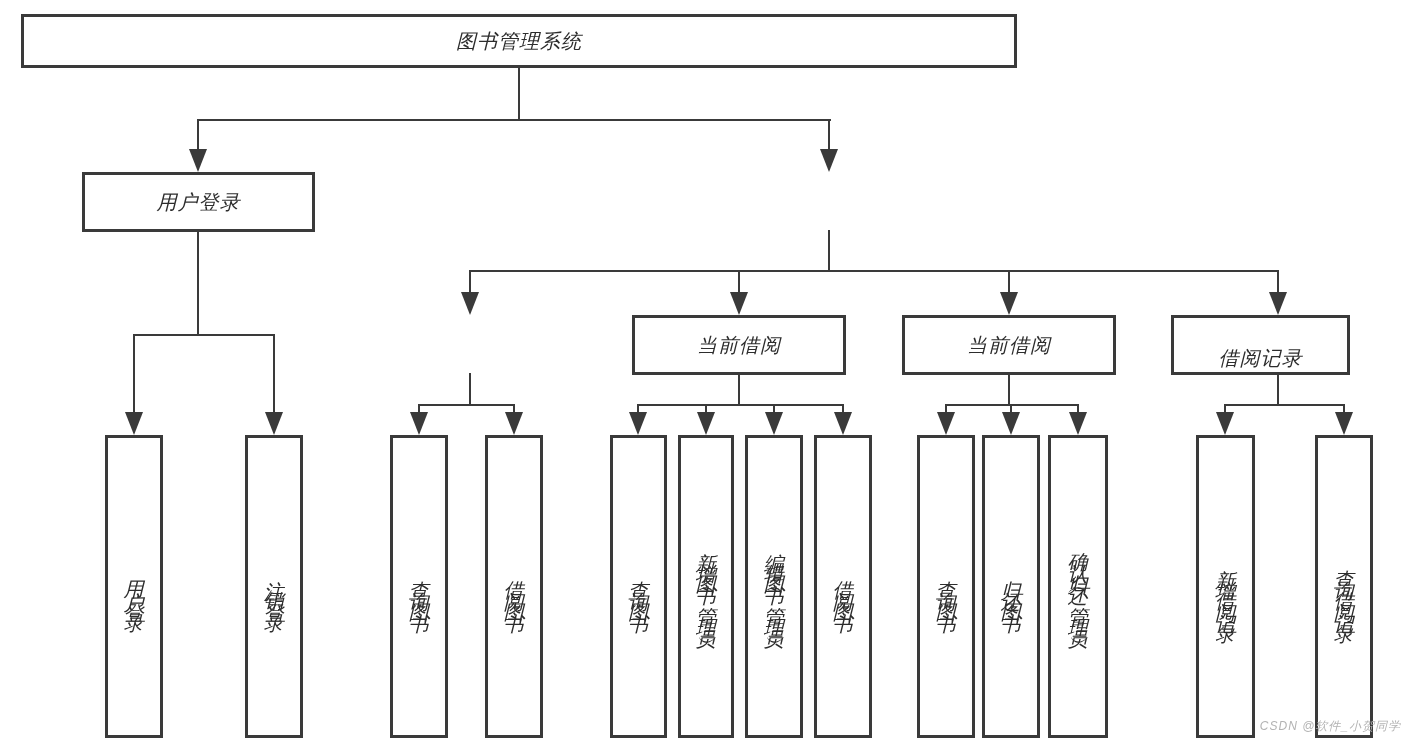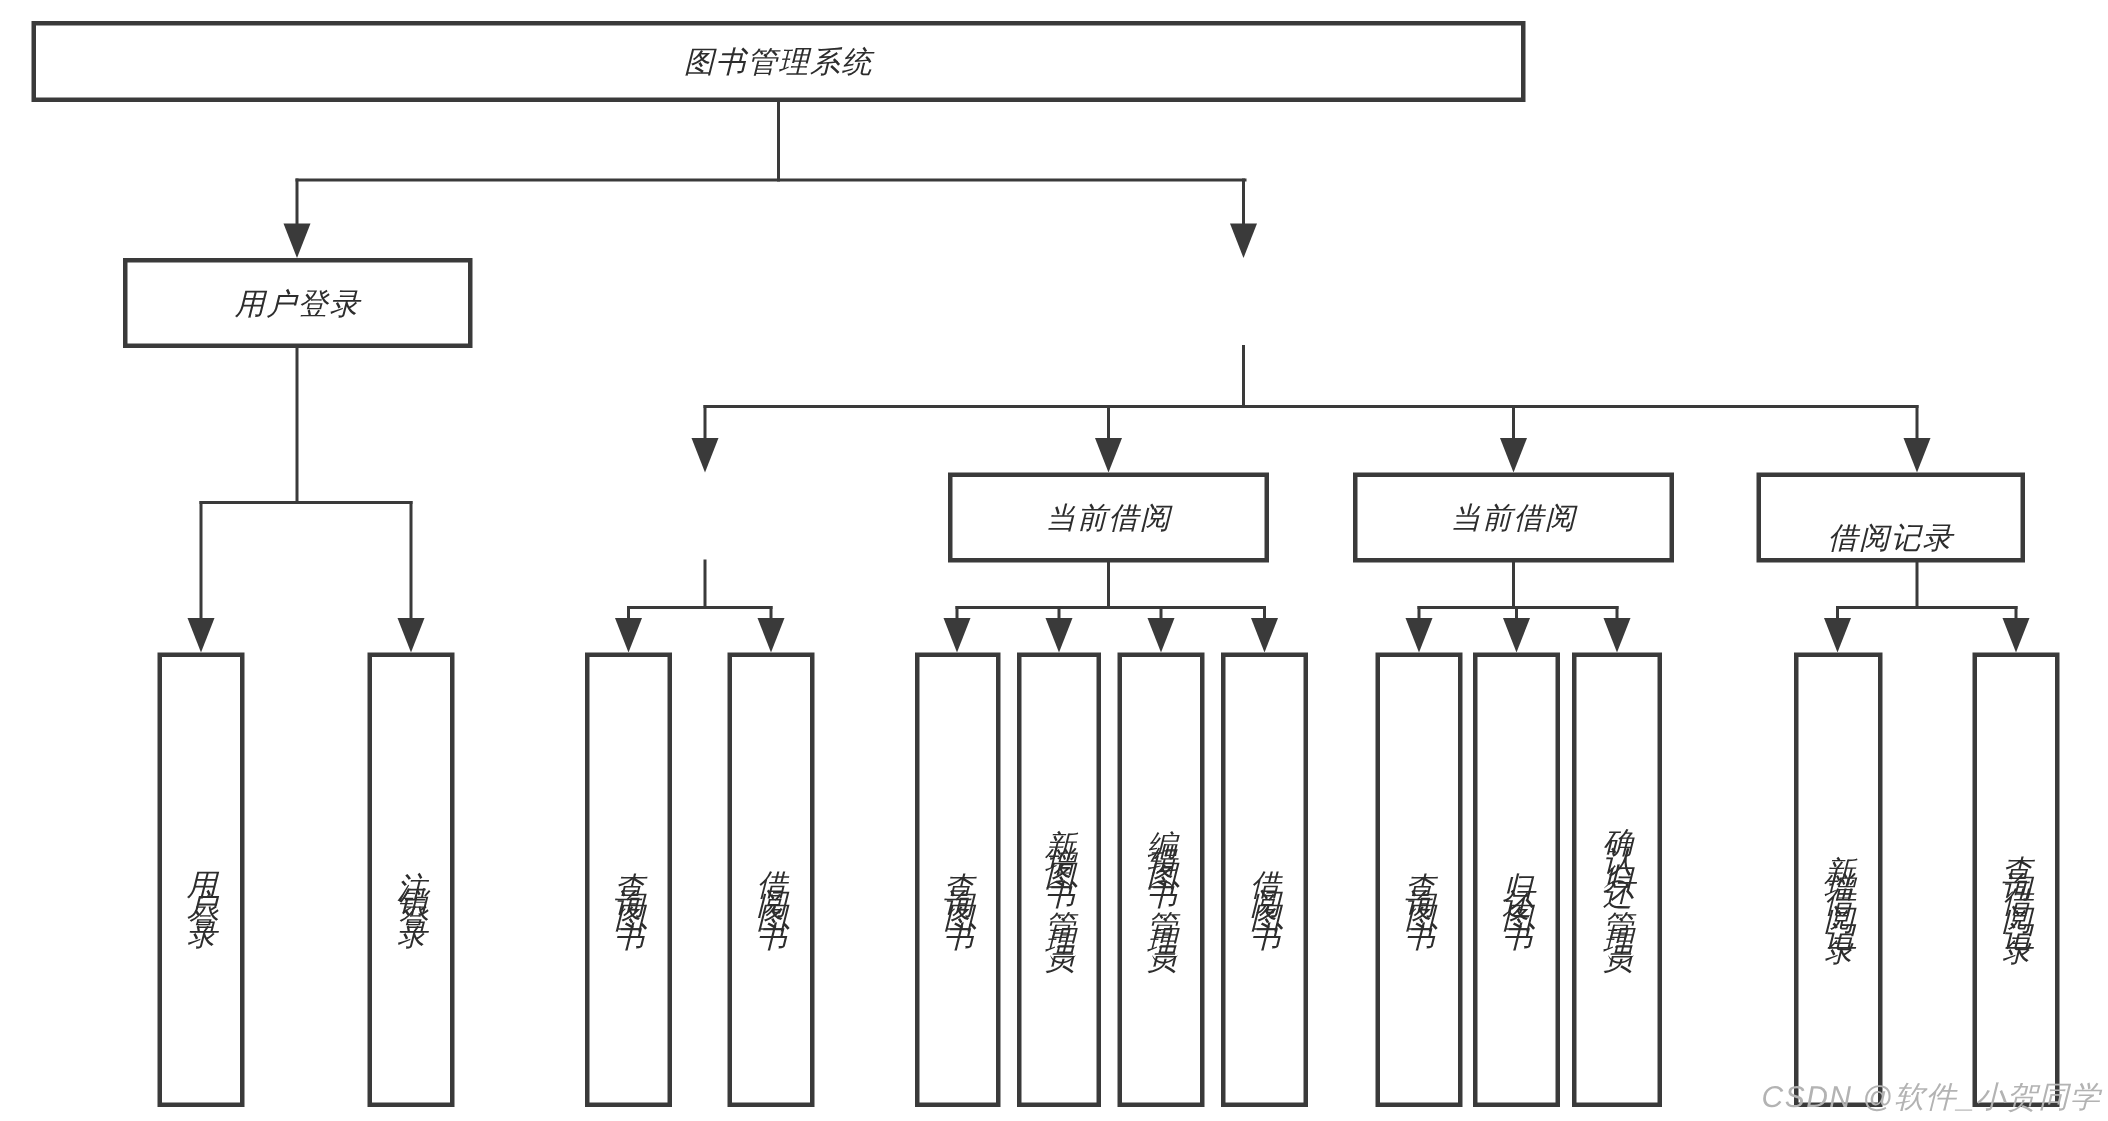--- a/index.html
+++ b/index.html
@@ -37,21 +37,21 @@
   .vline{width:2px;}
   .arr{
     position:absolute;width:0;height:0;
     border-left:9px solid transparent;
     border-right:9px solid transparent;
     border-top:23px solid var(--line);
   }
   .watermark{
     position:absolute;
     color:var(--wm);
-    font-size:20px;
+    font-size:12px;
     letter-spacing:1px;
     z-index:5;
     white-space:nowrap;
   }
 </style>
 </head>
 <body>
 
 <div id="stage">
 

